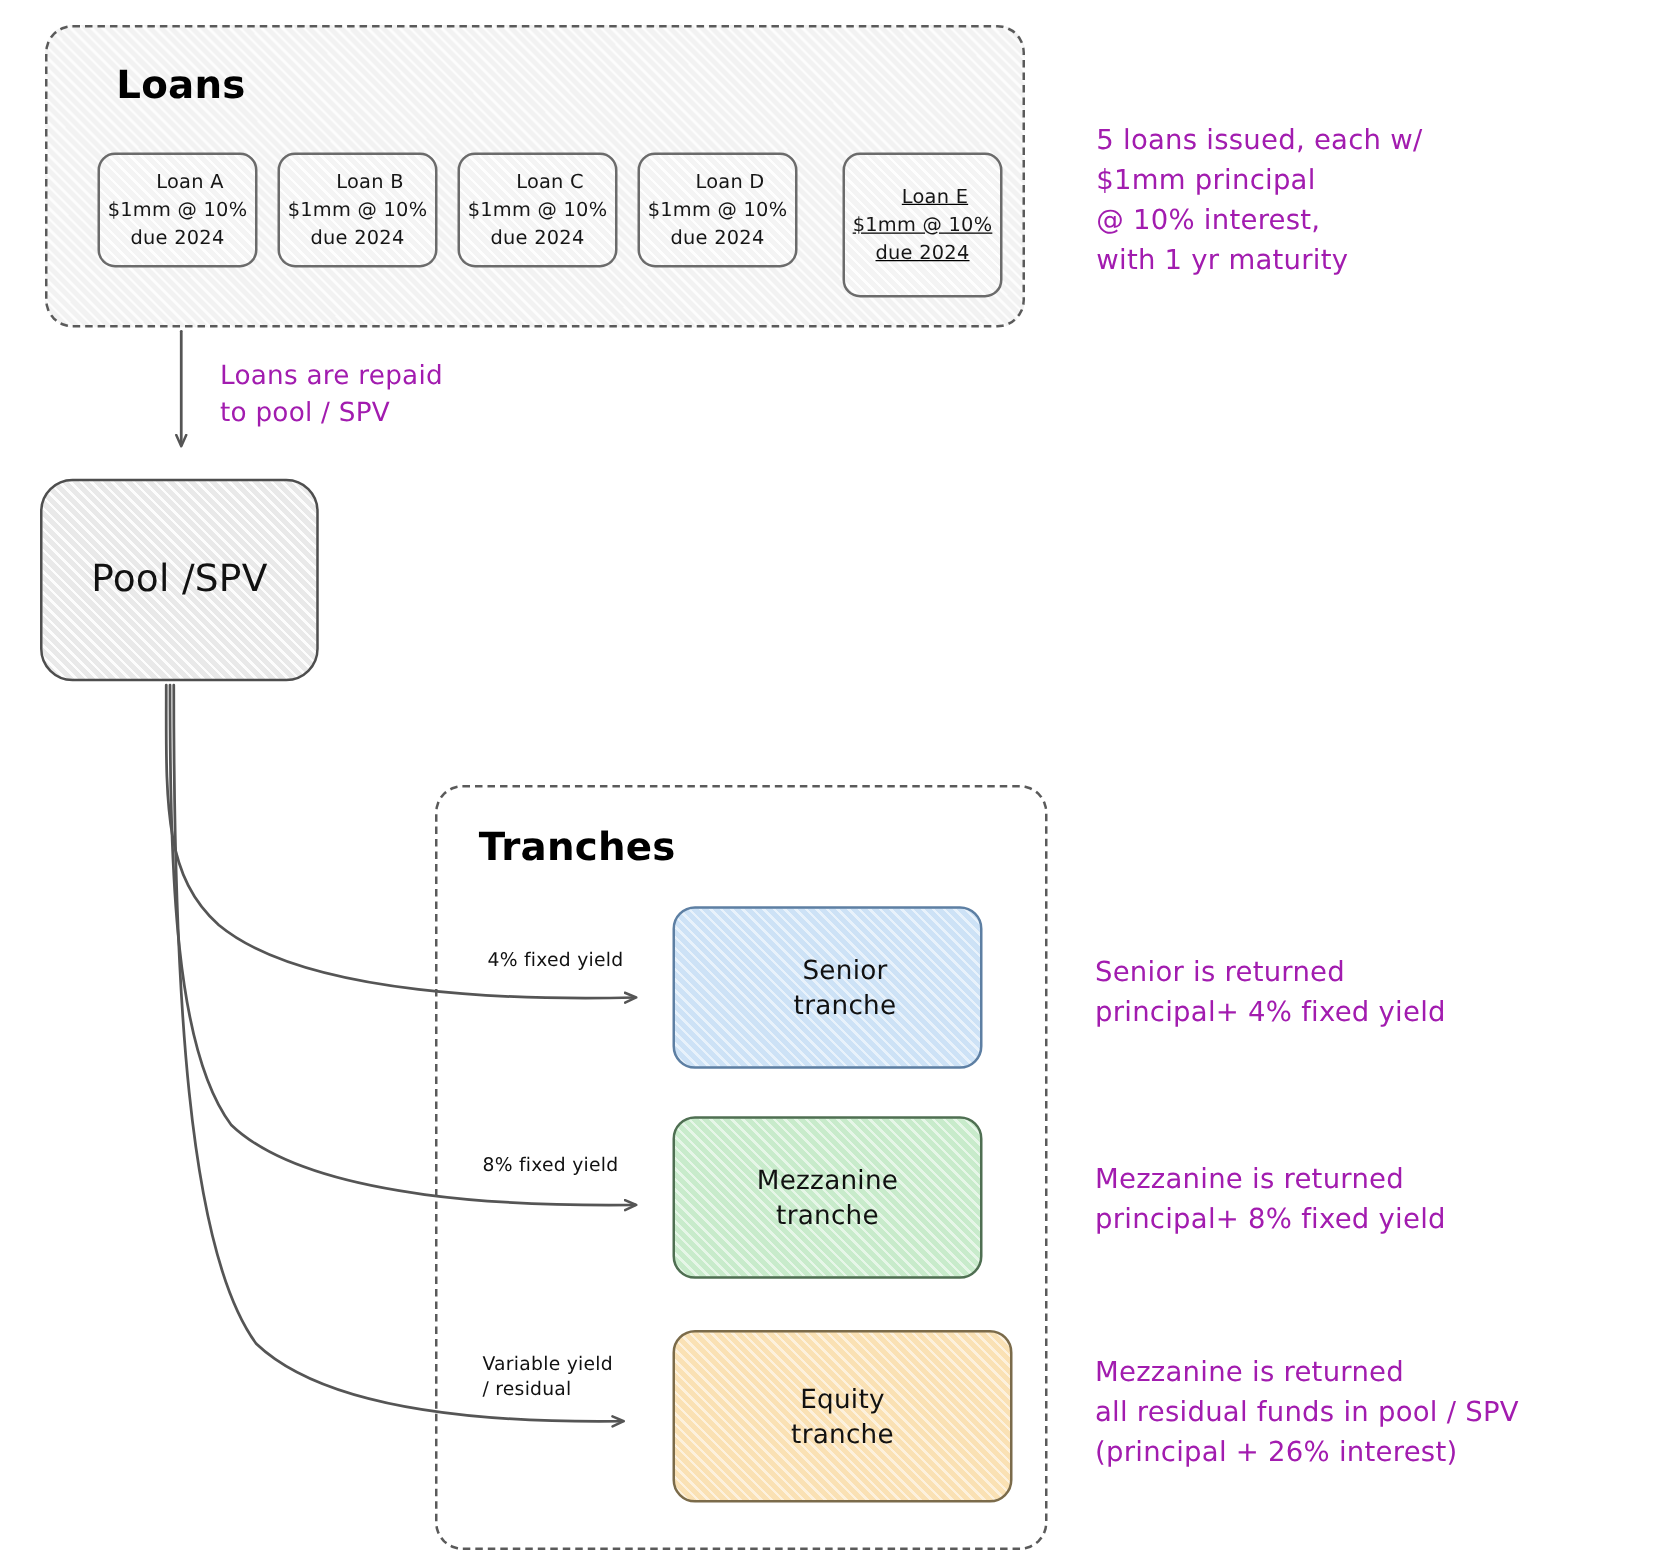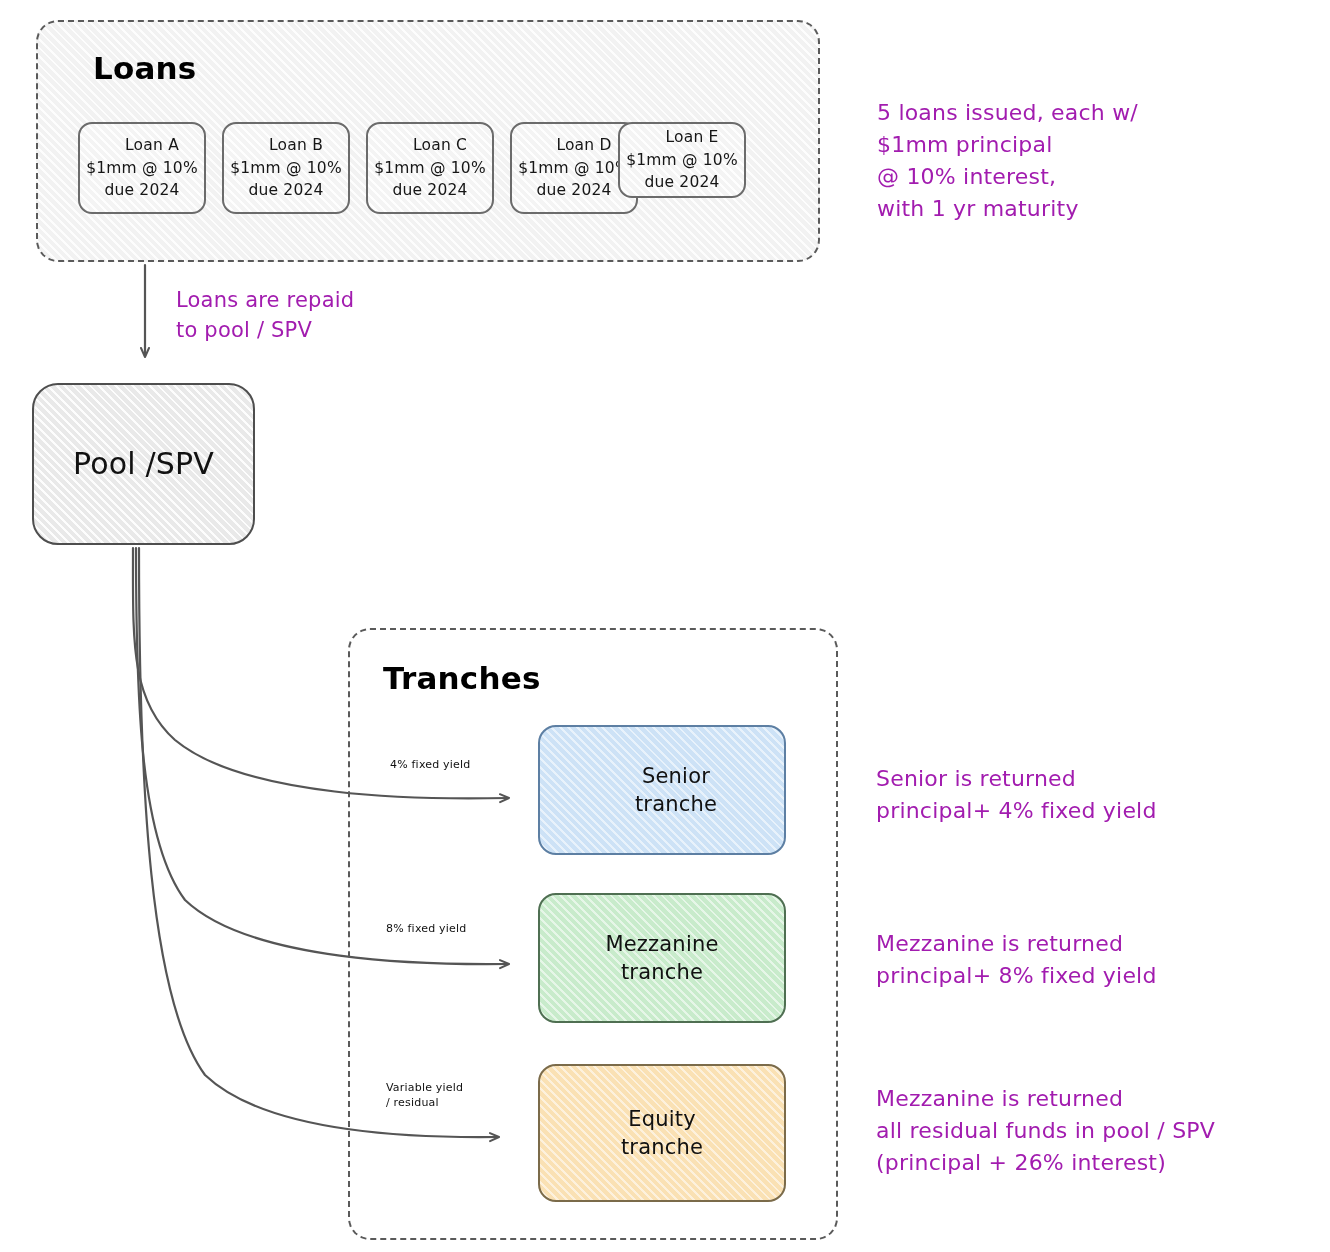--- a/index.html
+++ b/index.html
@@ -141,21 +141,21 @@
   
   .annotation {
     position: absolute;
     font-size: 22px;
     line-height: 1.45;
     color: #a21caf;
     white-space: pre;
   }
   .edge-label {
     position: absolute;
-    font-size: 11px;
+    font-size: 15px;
     line-height: 1.35;
     color: #111111;
     white-space: pre;
   }
 
   
   #arrows {
     position: absolute;
     left: 0; top: 0;
     width: 1330px; height: 1252px;
@@ -211,21 +211,21 @@
     <span class="loan-line hand">$1mm @ 10%</span>
     <span class="loan-line hand">due 2024</span>
   </div>
 
   <div class="loan-card" style="left:510px; top:122px; width:128px; height:92px;">
     <span class="loan-line title hand">Loan D</span>
     <span class="loan-line hand">$1mm @ 10%</span>
     <span class="loan-line hand">due 2024</span>
   </div>
 
-  <div class="loan-card" style="left:618px; top:122px; width:128px; height:76px;">
+  <div class="loan-card" style="left:674px; top:122px; width:128px; height:116px;text-decoration:underline;">
     <span class="loan-line title hand">Loan E</span>
     <span class="loan-line hand">$1mm @ 10%</span>
     <span class="loan-line hand">due 2024</span>
   </div>
 
   <div class="annotation hand" style="left:877px; top:97px;">5 loans issued, each w/
 $1mm principal
 @ 10% interest,
 with 1 yr maturity</div>
 
@@ -251,21 +251,21 @@
 principal+ 4% fixed yield</div>
 
   <div class="tranche mezzanine" style="left:538px; top:893px; width:248px; height:130px;">
     <span class="hand">Mezzanine</span>
     <span class="hand">tranche</span>
   </div>
   <div class="edge-label hand" style="left:386px; top:922px;">8% fixed yield</div>
   <div class="annotation hand" style="left:876px; top:928px;">Mezzanine is returned
 principal+ 8% fixed yield</div>
 
-  <div class="tranche equity" style="left:538px; top:1064px; width:248px; height:138px;">
+  <div class="tranche equity" style="left:538px; top:1064px; width:272px; height:138px;">
     <span class="hand">Equity</span>
     <span class="hand">tranche</span>
   </div>
   <div class="edge-label hand" style="left:386px; top:1081px;">Variable yield
 / residual</div>
   <div class="annotation hand" style="left:876px; top:1083px;">Mezzanine is returned
 all residual funds in pool / SPV
 (principal + 26% interest)</div>
 
 </div>

